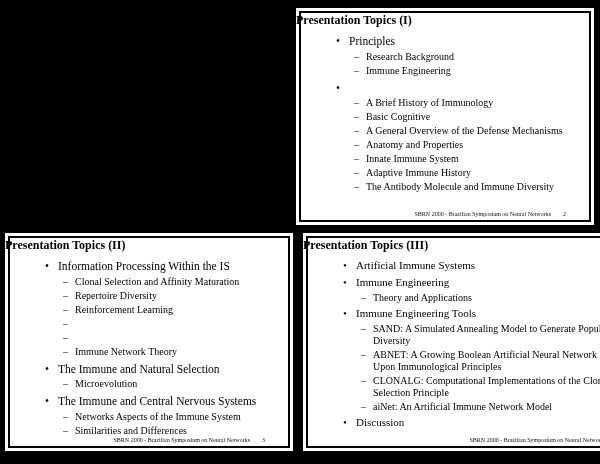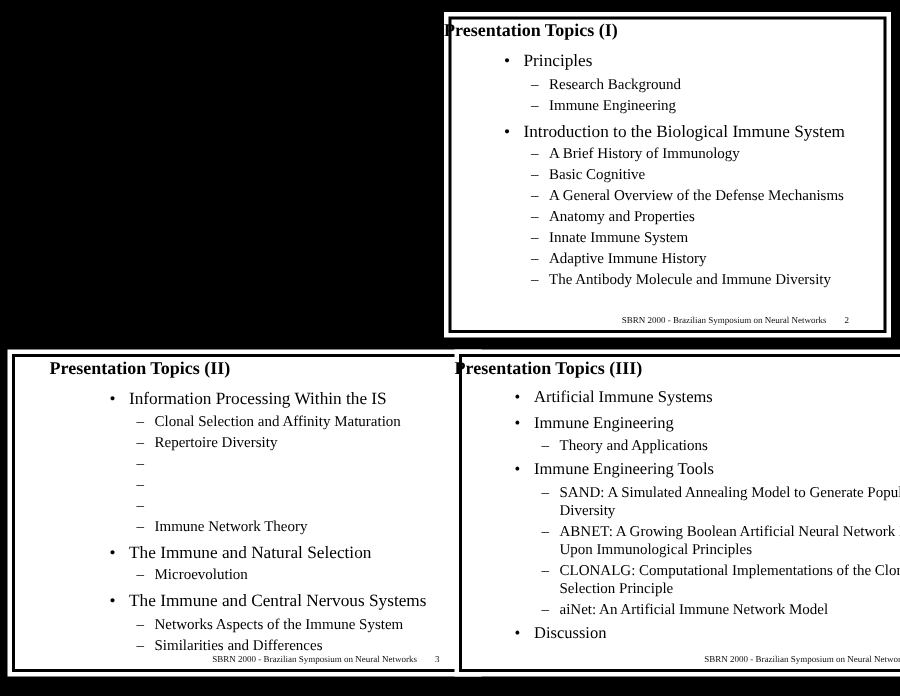--- a/index.html
+++ b/index.html
@@ -27,21 +27,21 @@
   .nowrap .txt { white-space:nowrap; }
   .dense .l1 { margin-top:3px; font-size:11px; padding-right:24px; }
   .dense .l2 { margin-top:2px; padding-right:24px; }
   .slide-footer {
     position:absolute; right:28px; bottom:8px;
     font-size:6px; line-height:1; display:flex; gap:12px; color:#111;
   }
   
   #slide1 { left:5px;   top:8px;   width:287px; height:217px; }
   #slide2 { left:296px; top:8px;   width:298px; height:217px; }
-  #slide3 { left:5px;   top:233px; width:288px; height:218px;padding-left:28px; }
+  #slide3 { left:5px;   top:233px; width:288px; height:218px; }
   #slide4 { left:303px; top:233px; width:346px; height:218px; }
 </style>
 </head>
 <body>
 
 <div class="stage">
 
   <div id="slide1" class="slide slide-blank"></div>
 
   <div id="slide2" class="slide nowrap">
@@ -55,21 +55,20 @@
       <div class="item l2">
           <span class="marker">–</span>
           <span class="txt">Research Background</span>
         </div>
       <div class="item l2">
           <span class="marker">–</span>
           <span class="txt">Immune Engineering</span>
         </div>
       <div class="item l1">
           <span class="marker">•</span>
-          <span class="txt">Introduction to the Biological Immune System</span>
         </div>
       <div class="item l2">
           <span class="marker">–</span>
           <span class="txt">A Brief History of Immunology</span>
         </div>
       <div class="item l2">
           <span class="marker">–</span>
           <span class="txt">Basic Cognitive</span>
         </div>
       <div class="item l2">
@@ -110,20 +109,21 @@
       <div class="item l2">
           <span class="marker">–</span>
           <span class="txt">Clonal Selection and Affinity Maturation</span>
         </div>
       <div class="item l2">
           <span class="marker">–</span>
           <span class="txt">Repertoire Diversity</span>
         </div>
       <div class="item l2">
           <span class="marker">–</span>
+          <span class="txt">Reinforcement Learning</span>
         </div>
       <div class="item l2">
           <span class="marker">–</span>
         </div>
       <div class="item l2">
           <span class="marker">–</span>
         </div>
       <div class="item l2">
           <span class="marker">–</span>
           <span class="txt">Immune Network Theory</span>

